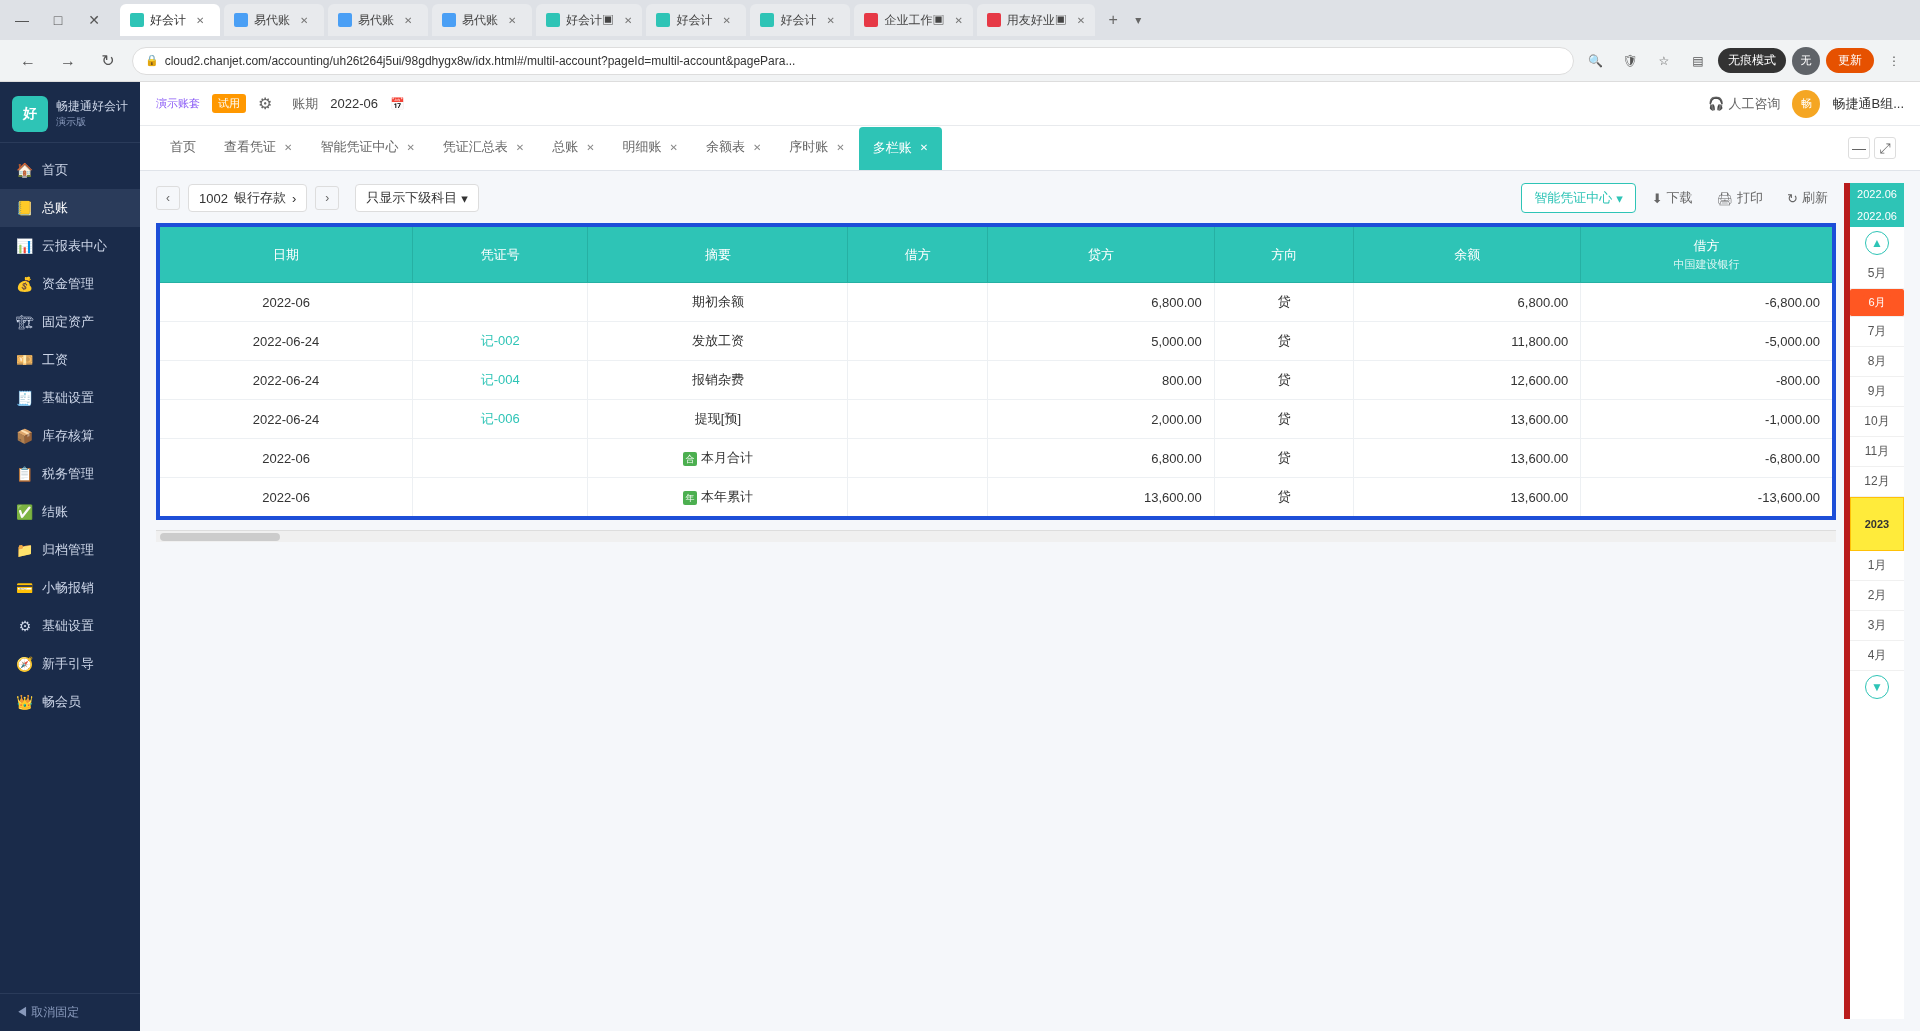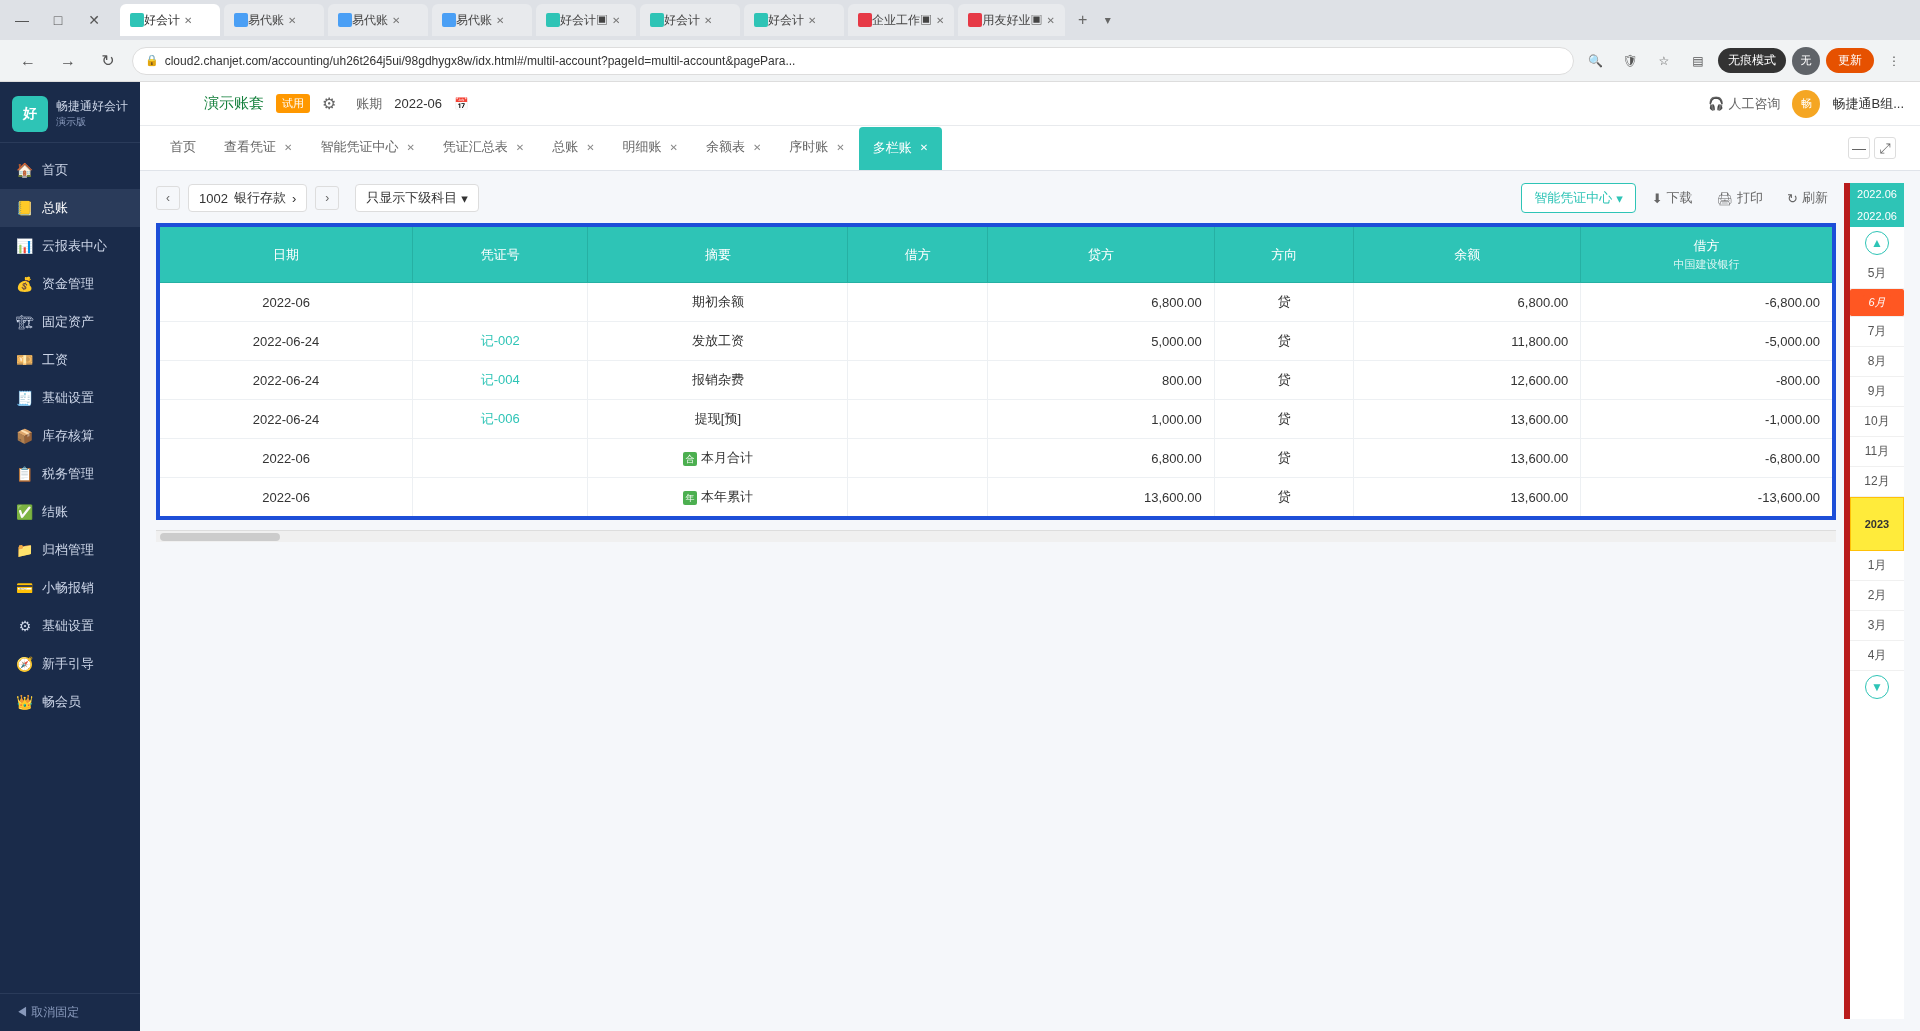--- a/index.html
+++ b/index.html
@@ -1,20 +1,20 @@
 <!DOCTYPE html>
 <html><head>
   <meta charset="utf-8">
   <style>
     * { margin: 0; padding: 0; box-sizing: border-box; }
     body { font-family: 'Microsoft YaHei', Arial, sans-serif; font-size: 12px; background: #f0f2f5; width: 1920px; height: 1031px; overflow: hidden; }
 
     
     .browser-chrome { background: #dee1e6; height: 40px; display: flex; align-items: center; padding: 0 8px; gap: 4px; }
-    .tab { display: flex; align-items: center; height: 32px; padding: 0 10px; border-radius: 6px 6px 0 0; font-size: 12px; cursor: pointer; background: #e8eaed; color: #444; min-width: 100px; }
+    .tab { display: flex; align-items: center; height: 32px; padding: 0 10px; border-radius: 6px 6px 0 0; font-size: 12px; gap: 6px; cursor: pointer; background: #e8eaed; color: #444; min-width: 100px; }
     .tab.active { background: #fff; color: #333; }
     .tab-close { font-size: 10px; color: #777; cursor: pointer; margin-left: 4px; }
     .tab-favicon { width: 14px; height: 14px; border-radius: 2px; }
     .tab-favicon.blue { background: #4a9ff5; }
     .tab-favicon.teal { background: #2ec4b6; }
     .tab-favicon.red { background: #e63946; }
     .new-tab-btn { width: 28px; height: 28px; border-radius: 50%; display: flex; align-items: center; justify-content: center; cursor: pointer; font-size: 16px; color: #666; }
     .browser-controls { display: flex; gap: 8px; margin-right: 8px; }
     .ctrl-btn { width: 28px; height: 28px; display: flex; align-items: center; justify-content: center; border-radius: 50%; cursor: pointer; color: #555; font-size: 14px; }
     .tab-overflow { display: flex; align-items: center; color: #666; margin-left: 4px; cursor: pointer; }
@@ -45,21 +45,21 @@
     .sidebar-item.active { background: #2a3b5a; color: #fff; }
     .sidebar-item .icon { width: 18px; text-align: center; font-size: 14px; }
     .sidebar-bottom { padding: 10px 16px; border-top: 1px solid #2a3b5a; margin-top: 24px; }
     .pin-btn { display: flex; align-items: center; gap: 6px; color: #8899bb; font-size: 12px; cursor: pointer; }
 
     
     .main-content { flex: 1; display: flex; flex-direction: column; background: #f5f7fa; overflow: hidden; position: relative; }
 
     
     .top-bar { background: #fff; height: 44px; display: flex; align-items: center; padding: 0 16px; border-bottom: 1px solid #e8eaed; gap: 12px; }
-    .demo-label { color: #15803d; font-size: 15px; margin-left: 48px; }
+    .demo-label { color: #8b5cf6; font-size: 11px; }
     .trial-badge { background: #ff9800; color: #fff; border-radius: 3px; padding: 2px 6px; font-size: 11px; }
     .gear-btn { color: #666; cursor: pointer; font-size: 16px; }
     .period-label { color: #666; font-size: 13px; margin-left: 8px; }
     .period-value { color: #333; font-size: 13px; font-weight: 500; }
     .calendar-icon { color: #888; cursor: pointer; }
     .top-bar-right { margin-left: auto; display: flex; align-items: center; gap: 12px; }
     .help-btn { display: flex; align-items: center; gap: 4px; color: #666; font-size: 13px; cursor: pointer; }
     .user-avatar { width: 28px; height: 28px; border-radius: 50%; background: #f5a623; display: flex; align-items: center; justify-content: center; color: #fff; font-size: 11px; }
     .user-name { font-size: 13px; color: #333; }
 
@@ -88,21 +88,21 @@
     
     .data-table { width: 100%; border-collapse: collapse; background: #fff; border: 4px solid #1d4ed8; }
     .data-table thead tr { background: #2ec4b6; color: #fff; }
     .data-table thead th { padding: 10px 12px; font-size: 13px; font-weight: 500; text-align: center; border: 1px solid #26b0a3; }
     .data-table tbody tr { border-bottom: 1px solid #f0f2f5; }
     .data-table tbody td { padding: 10px 12px; font-size: 13px; color: #333; text-align: center; border: 1px solid #edf0f3; }
     .data-table tbody td.right { text-align: right; }
     .data-table tbody td.link { color: #2ec4b6; cursor: pointer; }
     .th-extra { background: #2ec4b6; border-left: 1px solid #26b0a3; }
     .th-sub { font-size: 11px; color: #e0f7f4; margin-top: 2px; }
-    .month-badge { background: #ff5722; color: #fff; border-radius: 2px; padding: 1px 5px; font-size: 11px; font-style: italic; }
+    .month-badge { background: #ff5722; color: #fff; border-radius: 2px; padding: 1px 5px; font-size: 11px; }
     .summary-icon { display: inline-block; width: 14px; height: 14px; background: #4caf50; color: #fff; border-radius: 2px; font-size: 9px; text-align: center; line-height: 14px; margin-right: 4px; }
 
     
     .calendar-panel { width: 60px; background: #fff; border-left: 6px solid #b91c1c; display: flex; flex-direction: column; font-size: 12px; overflow-y: auto; position: relative; }
     .cal-header { background: #2ec4b6; color: #fff; text-align: center; padding: 5px 2px; font-size: 11px; font-weight: 500; }
     .cal-month { text-align: center; padding: 6px 2px; cursor: pointer; color: #555; border-bottom: 1px solid #f0f0f0; font-size: 12px; }
     .cal-month.active { background: #ff5722; color: #fff; border-radius: 2px; }
     .cal-nav { display: flex; justify-content: center; padding: 4px; cursor: pointer; color: #2ec4b6; }
     .cal-nav-btn { width: 24px; height: 24px; border-radius: 50%; border: 1px solid #2ec4b6; display: flex; align-items: center; justify-content: center; cursor: pointer; color: #2ec4b6; font-size: 12px; }
 
@@ -412,21 +412,21 @@
                 <td>贷</td>
                 <td class="right">12,600.00</td>
                 <td class="right">-800.00</td>
               </tr>
 
               <tr>
                 <td>2022-06-24</td>
                 <td class="link">记-006</td>
                 <td>提现[预]</td>
                 <td class="right"></td>
-                <td class="right">1,000.00</td>
+                <td class="right">2,000.00</td>
                 <td>贷</td>
                 <td class="right">13,600.00</td>
                 <td class="right">-1,000.00</td>
               </tr>
 
               <tr>
                 <td>2022-06</td>
                 <td></td>
                 <td>
                   <span class="summary-icon">合</span>本月合计

